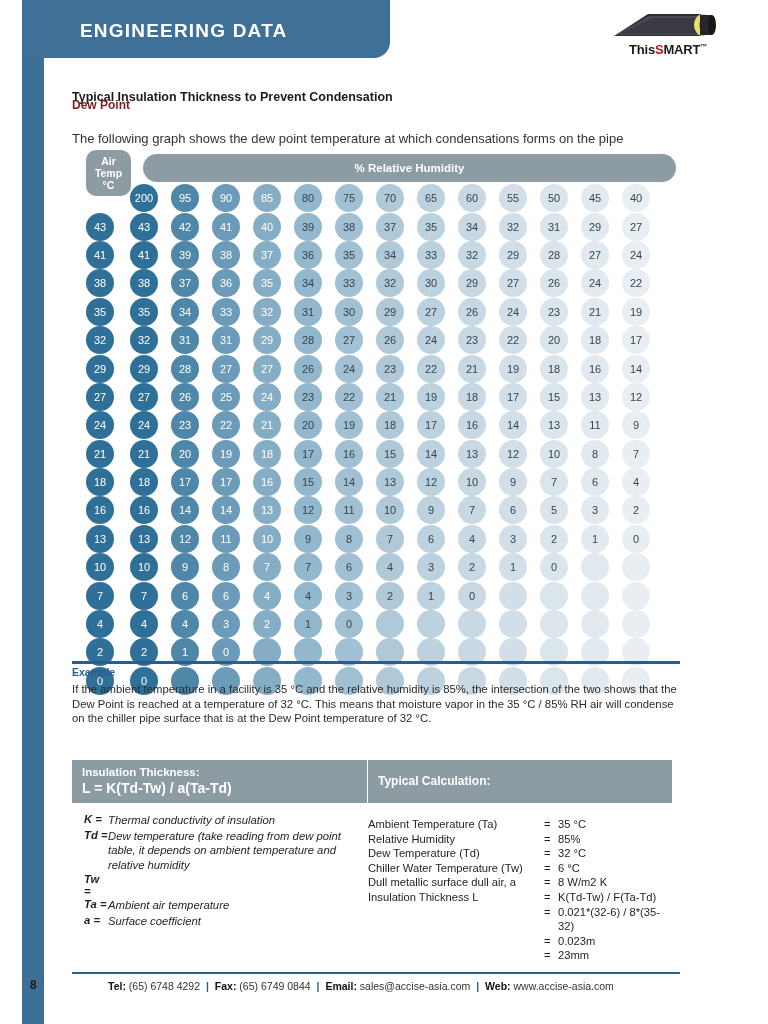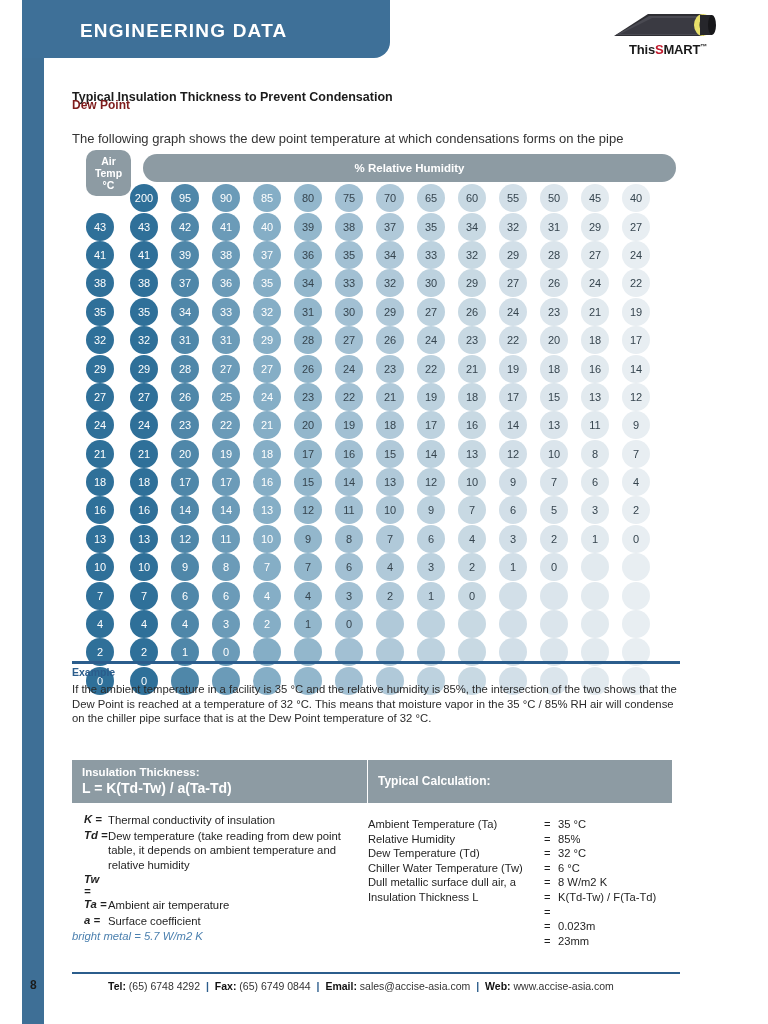--- a/index.html
+++ b/index.html
@@ -74,21 +74,21 @@
   .box-right{position:absolute;left:368px;top:760px;width:304px;}
   .box-head{
     background:#8d9ba3;color:#ffffff;padding:6px 10px 7px 10px;
   }
   .box-head .l1{font-size:11.5px;font-weight:bold;}
   .box-head .l2{font-size:14px;font-weight:bold;margin-top:2px;}
   .box-head .only{font-size:12px;font-weight:bold;padding:8px 0;}
   .defs{margin-top:10px;font-size:11.3px;color:#1f1f1f;}
   .def-row{display:flex;margin-bottom:1px;}
   .def-sym{width:36px;flex:0 0 36px;font-weight:bold;font-style:italic;padding-left:12px;box-sizing:border-box;}
-  .def-txt{line-height:14.5px;}
+  .def-txt{font-style:italic;line-height:14.5px;}
   .metal{font-style:italic;font-size:11.3px;color:#4a7fae;line-height:14.5px;}
   .calc{margin-top:14px;font-size:11.2px;color:#1f1f1f;}
   .calc-row{display:flex;line-height:14.6px;}
   .calc-label{width:176px;flex:0 0 176px;}
   .calc-eq{width:14px;flex:0 0 14px;}
   .calc-val{}
   
   .foot-rule{position:absolute;left:72px;top:972px;width:608px;height:1.5px;background:#2b5d8c;}
   .page-no{position:absolute;left:30px;top:978px;font-size:12px;font-weight:bold;color:#1b1b1b;}
   .foot-txt{position:absolute;left:108px;top:980px;font-size:10.5px;color:#333333;}
@@ -444,21 +444,20 @@
       </div>
       <div class="def-row">
         <div class="def-sym">Ta =</div>
         <div class="def-txt">Ambient air temperature</div>
       </div>
       <div class="def-row">
         <div class="def-sym">a =</div>
         <div class="def-txt">Surface coefficient</div>
       </div>
     </div>
-  <div class="metal">bright metal = 5.7 W/m2 K</div>
 </div>
 
 <div class="box-right">
   <div class="box-head">
     <div class="only">Typical Calculation:</div>
   </div>
   <div class="calc" id="calc">
       <div class="calc-row">
         <div class="calc-label">Ambient Temperature (Ta)</div>
         <div class="calc-eq">=</div>
@@ -485,20 +484,21 @@
         <div class="calc-val">8 W/m2 K</div>
       </div>
       <div class="calc-row">
         <div class="calc-label">Insulation Thickness L</div>
         <div class="calc-eq">=</div>
         <div class="calc-val">K(Td-Tw) / F(Ta-Td)</div>
       </div>
       <div class="calc-row">
         <div class="calc-label"></div>
         <div class="calc-eq">=</div>
+        <div class="calc-val">0.021*(32-6) / 8*(35-32)</div>
       </div>
       <div class="calc-row">
         <div class="calc-label"></div>
         <div class="calc-eq">=</div>
         <div class="calc-val">0.023m</div>
       </div>
       <div class="calc-row">
         <div class="calc-label"></div>
         <div class="calc-eq">=</div>
         <div class="calc-val">23mm</div>

